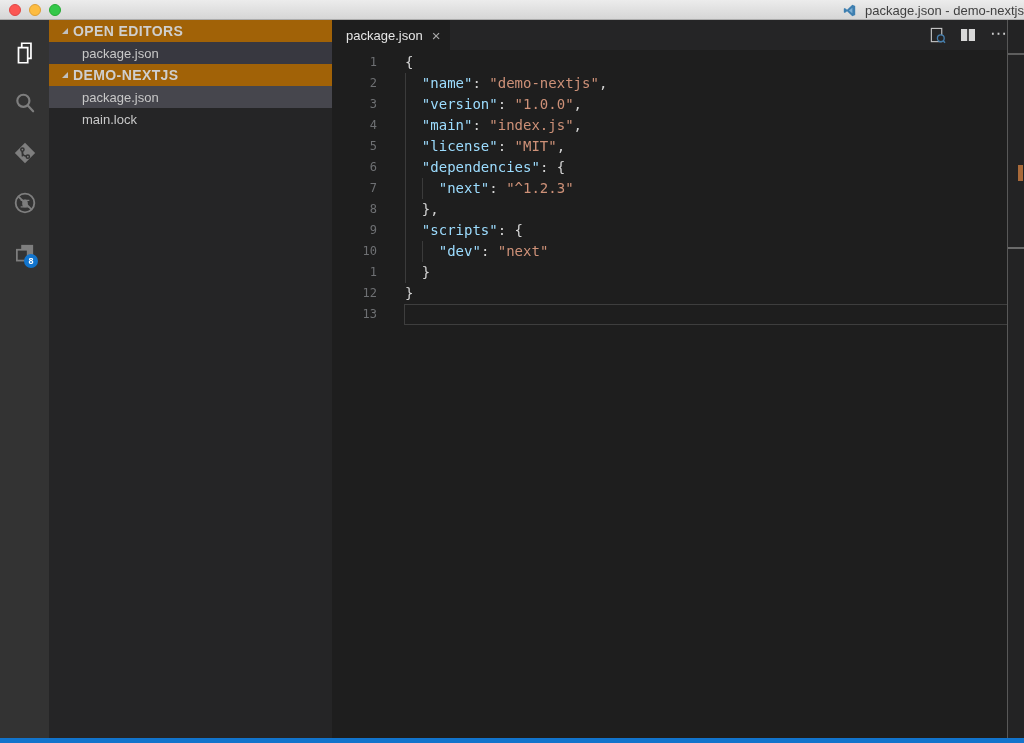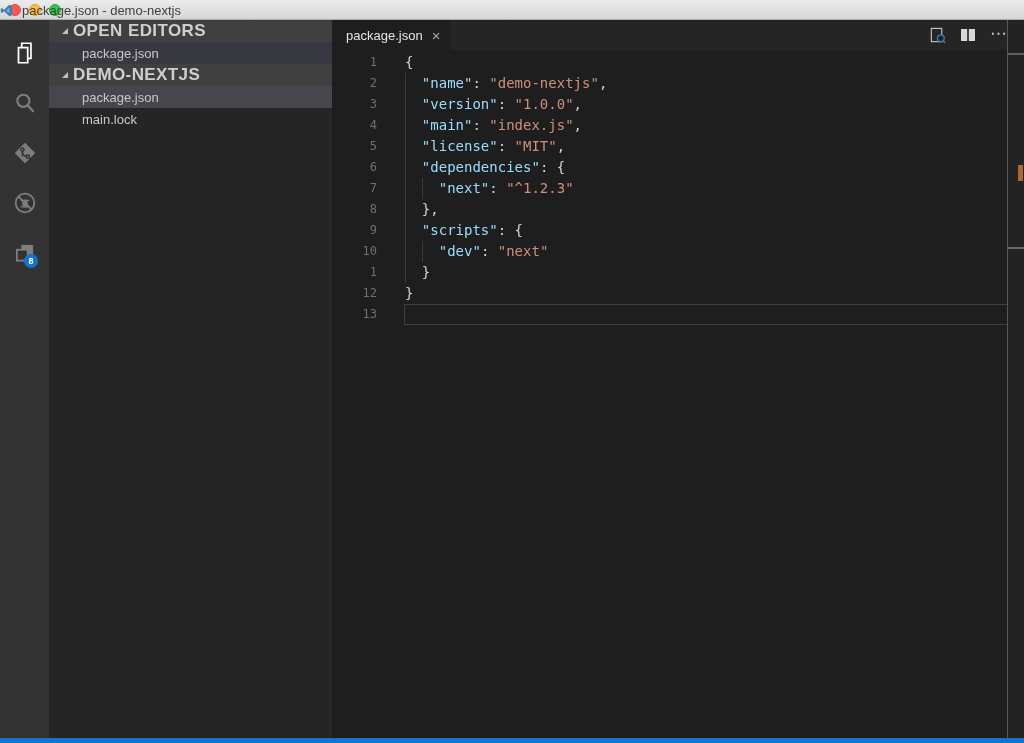--- a/index.html
+++ b/index.html
@@ -16,40 +16,40 @@
     border-bottom:1px solid #ACACAC;
     box-sizing:border-box;
   }
   .traffic{position:absolute;left:9px;top:0;height:20px;display:flex;align-items:center;gap:8px;}
   .tl{width:12px;height:12px;border-radius:50%;box-sizing:border-box;}
   .tl.red{background:#FC5753;border:1px solid #DF4744;}
   .tl.yellow{background:#FDBC40;border:1px solid #DE9F34;}
   .tl.green{background:#34C84A;border:1px solid #27AA35;}
   .title-center{
     position:absolute;left:0;right:0;top:0;height:20px;
-    display:flex;align-items:center;justify-content:flex-start;gap:9px;
+    display:flex;align-items:center;justify-content:flex-end;gap:9px;
     font-size:13px;color:#404040;
   }
   
   .main{position:absolute;top:20px;left:0;right:0;bottom:5px;display:flex;}
   
   .activitybar{width:49px;background:#333333;flex:0 0 49px;display:flex;flex-direction:column;padding-top:8px;box-sizing:border-box;}
   .ab-item{height:50px;display:flex;align-items:center;justify-content:center;position:relative;color:#7E7E7E;cursor:pointer;}
   .ab-item.active{color:#FFFFFF;}
   .ab-item svg{display:block;}
   .badge{
     position:absolute;left:24px;top:26px;min-width:14px;height:14px;border-radius:8px;
     background:var(--c-accent,#1274CC);color:#fff;font-size:9px;font-weight:bold;
     display:flex;align-items:center;justify-content:center;padding:0 2px;box-sizing:border-box;
   }
   
   .sidebar{width:283px;flex:0 0 283px;background:#252526;color:#CCCCCC;overflow:hidden;}
   .sidebar-title{height:34px;line-height:36px;padding-left:22px;font-size:11px;letter-spacing:0.8px;color:#A8A8A8;}
   .srow{height:22px;display:flex;align-items:center;font-size:13px;cursor:pointer;}
-  .srow.header{background:#404040;font-size:17px;font-weight:bold;letter-spacing:0.4px;color:#CFCFCF;padding-left:13px;}
+  .srow.header{background:#a16207;font-size:14px;font-weight:bold;letter-spacing:0.4px;color:#CFCFCF;padding-left:13px;}
   .srow.header .hlabel{margin-left:5px;}
   .srow.item{padding-left:33px;color:#C8C8C8;}
   .srow.item.sel{background:#383840;}
   .srow.item.sel2{background:#46464D;}
   .tri{display:inline-block;width:0;height:0;}
   .tri.down{border-bottom:6px solid #C0C0C0;border-left:6px solid transparent;}
   .tri.right{border-left:5px solid #9E9E9E;border-top:4px solid transparent;border-bottom:4px solid transparent;margin-right:5px;margin-left:-10px;}
   
   .editor-group{flex:1;display:flex;flex-direction:column;background:#1E1E1E;min-width:0;}
   .tabbar{height:30px;flex:0 0 30px;background:#252526;display:flex;align-items:stretch;}

